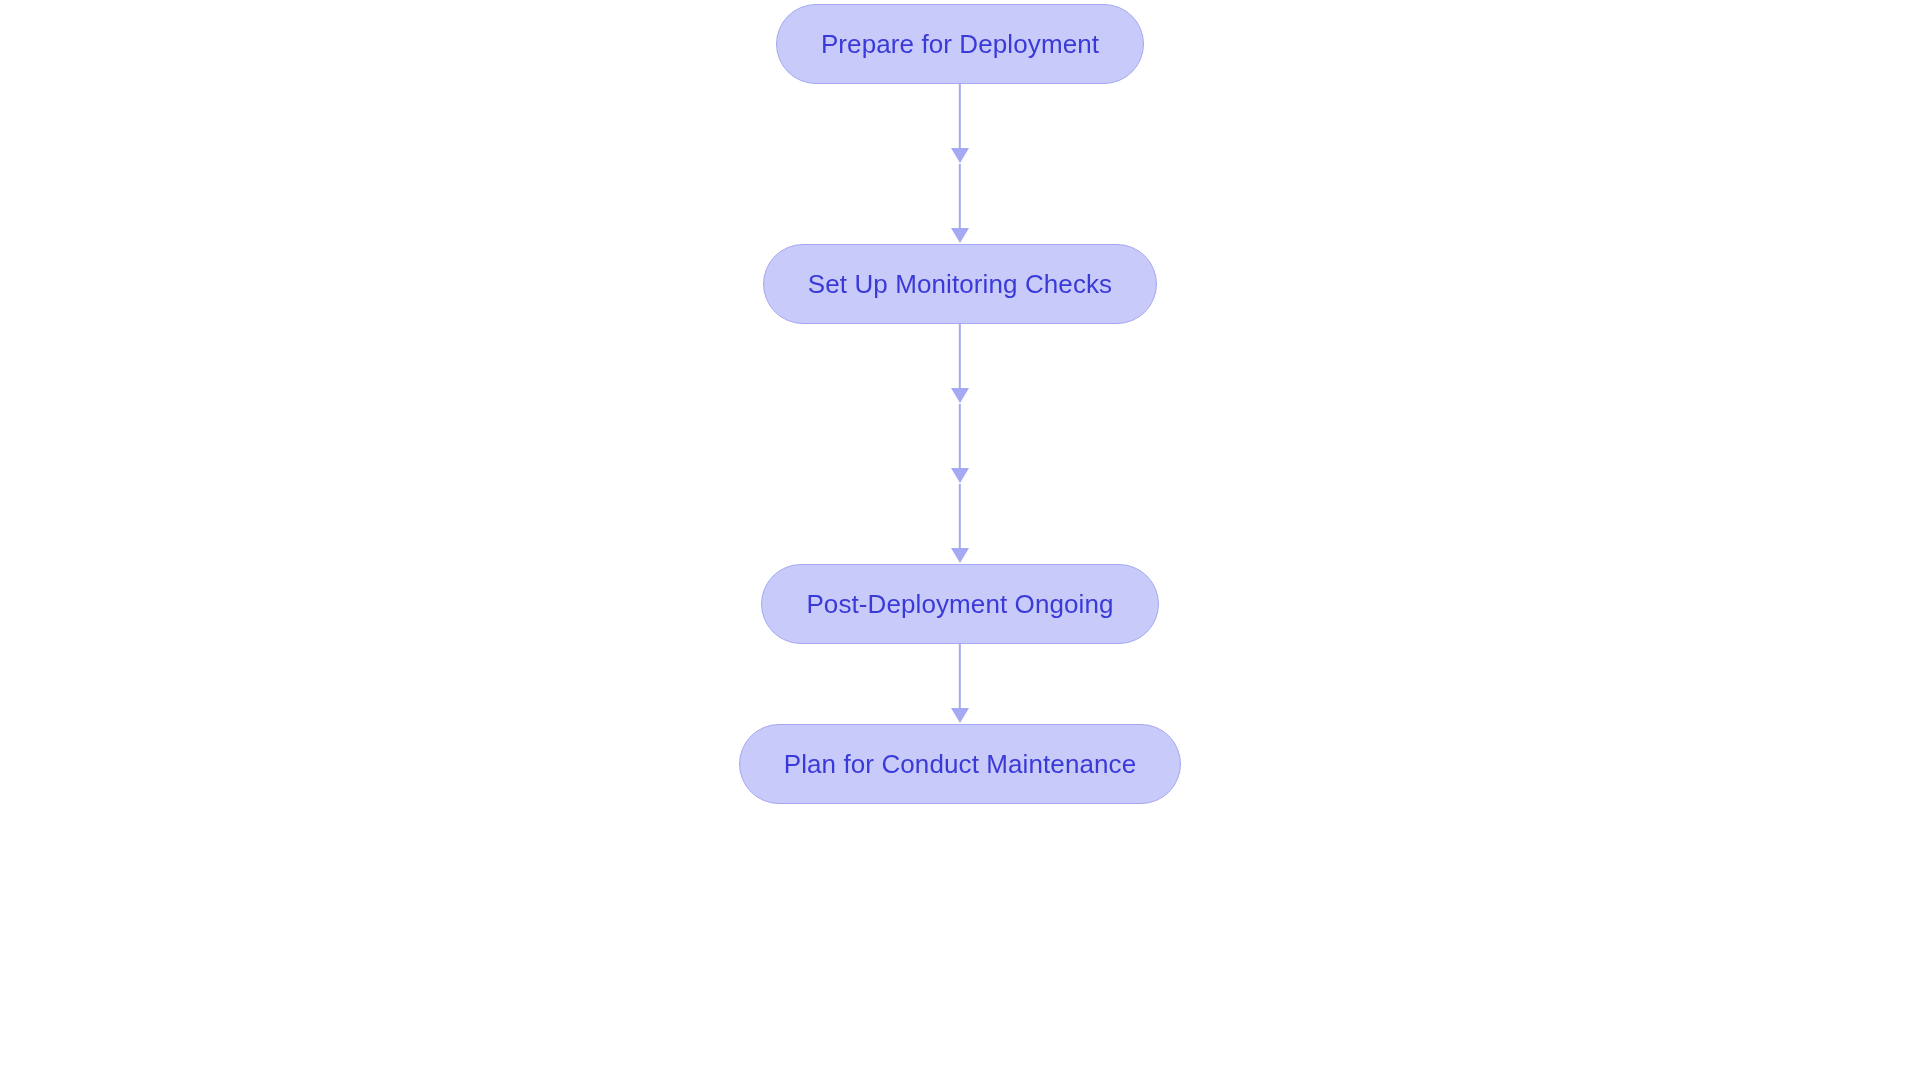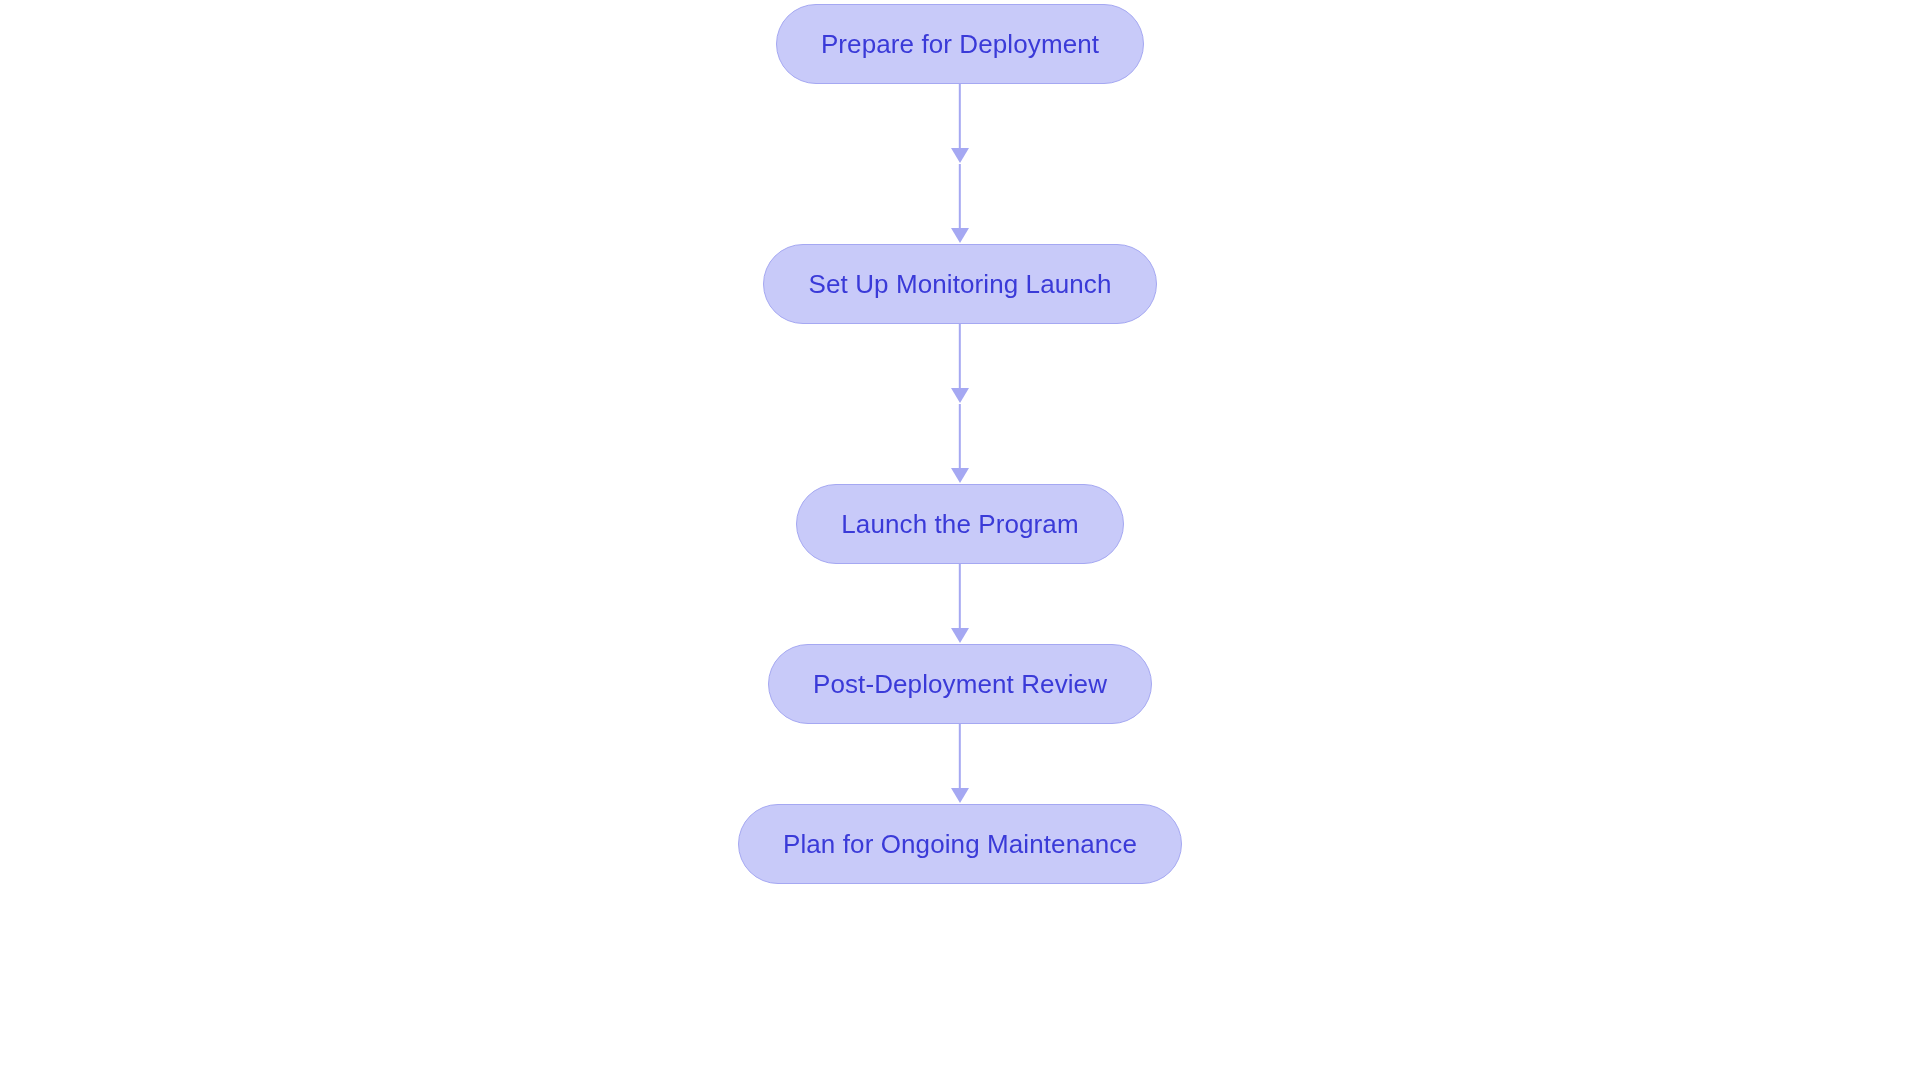--- a/index.html
+++ b/index.html
@@ -101,57 +101,52 @@
     </div>
 
 
     <div class="connector">
       <div class="stem"></div>
       <div class="arrowhead"></div>
     </div>
 
     <div class="flow-step">
       <div class="node">
-        <span>Set Up Monitoring Launch</span>
+        <span>Set Up Monitoring Checks</span>
       </div>
     </div>
 
     <div class="connector">
       <div class="stem"></div>
       <div class="arrowhead"></div>
     </div>
 
 
     <div class="connector">
       <div class="stem"></div>
       <div class="arrowhead"></div>
     </div>
 
+
+    <div class="connector">
+      <div class="stem"></div>
+      <div class="arrowhead"></div>
+    </div>
+
     <div class="flow-step">
       <div class="node">
-        <span>Launch the Program</span>
+        <span>Post-Deployment Ongoing</span>
       </div>
     </div>
 
     <div class="connector">
       <div class="stem"></div>
       <div class="arrowhead"></div>
     </div>
 
     <div class="flow-step">
       <div class="node">
-        <span>Post-Deployment Review</span>
-      </div>
-    </div>
-
-    <div class="connector">
-      <div class="stem"></div>
-      <div class="arrowhead"></div>
-    </div>
-
-    <div class="flow-step">
-      <div class="node">
-        <span>Plan for Ongoing Maintenance</span>
+        <span>Plan for Conduct Maintenance</span>
       </div>
     </div>
 
   </div>
 </div>
 
 </body></html>

